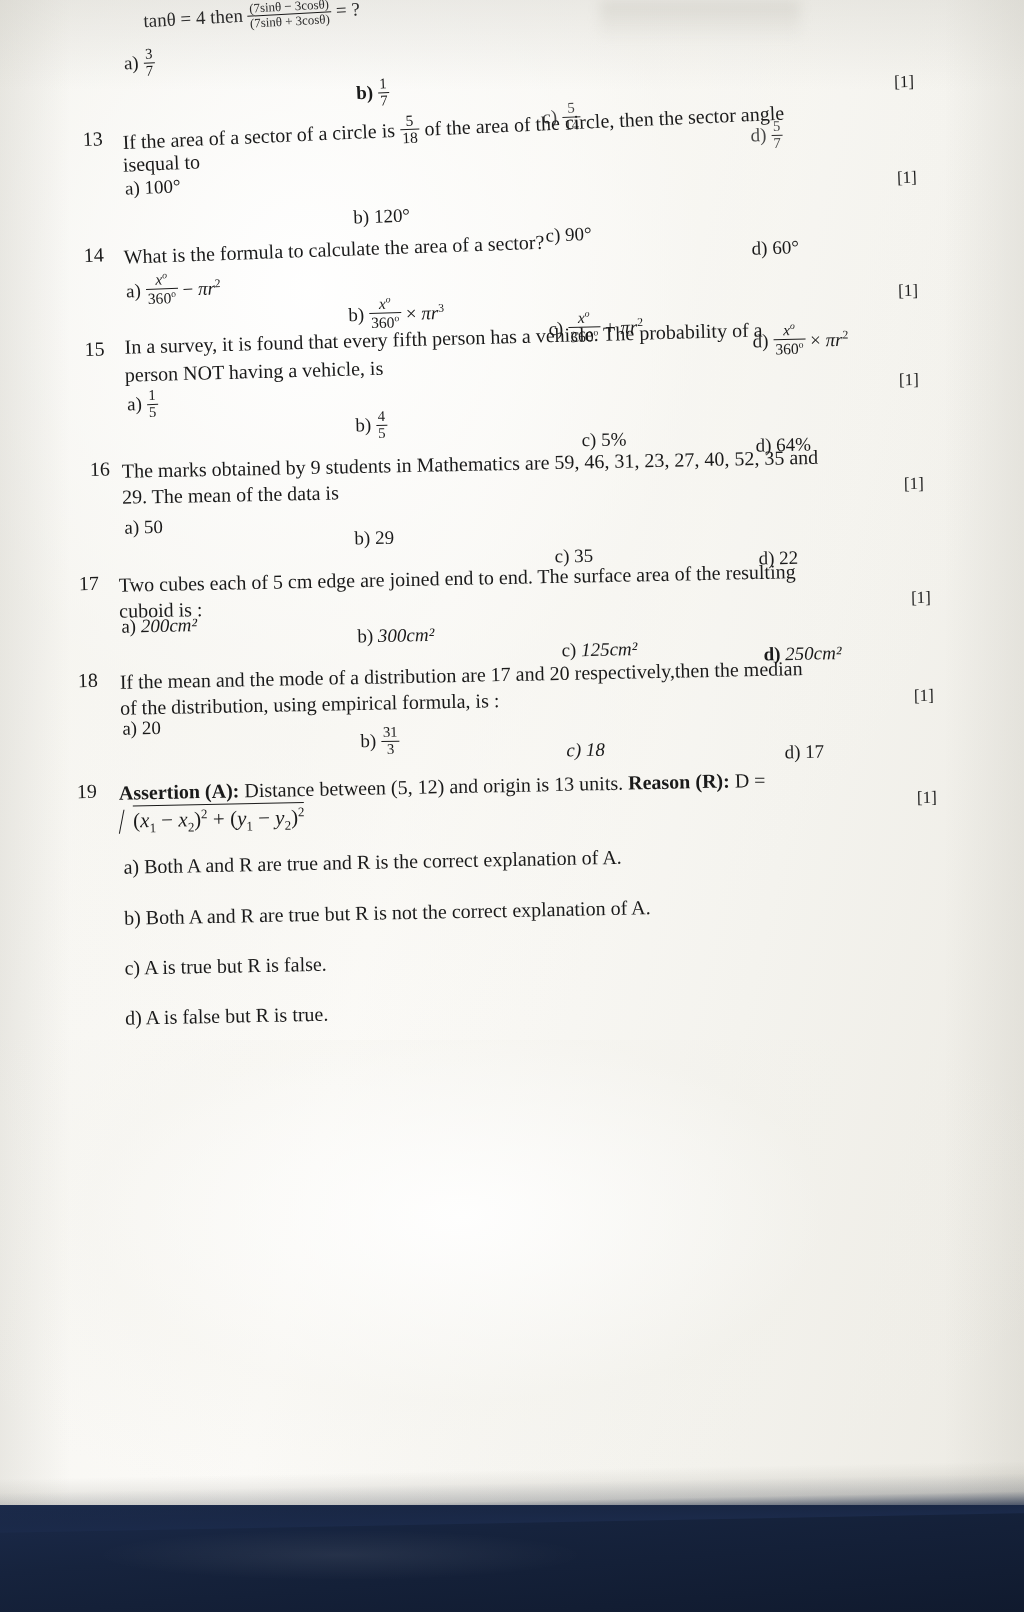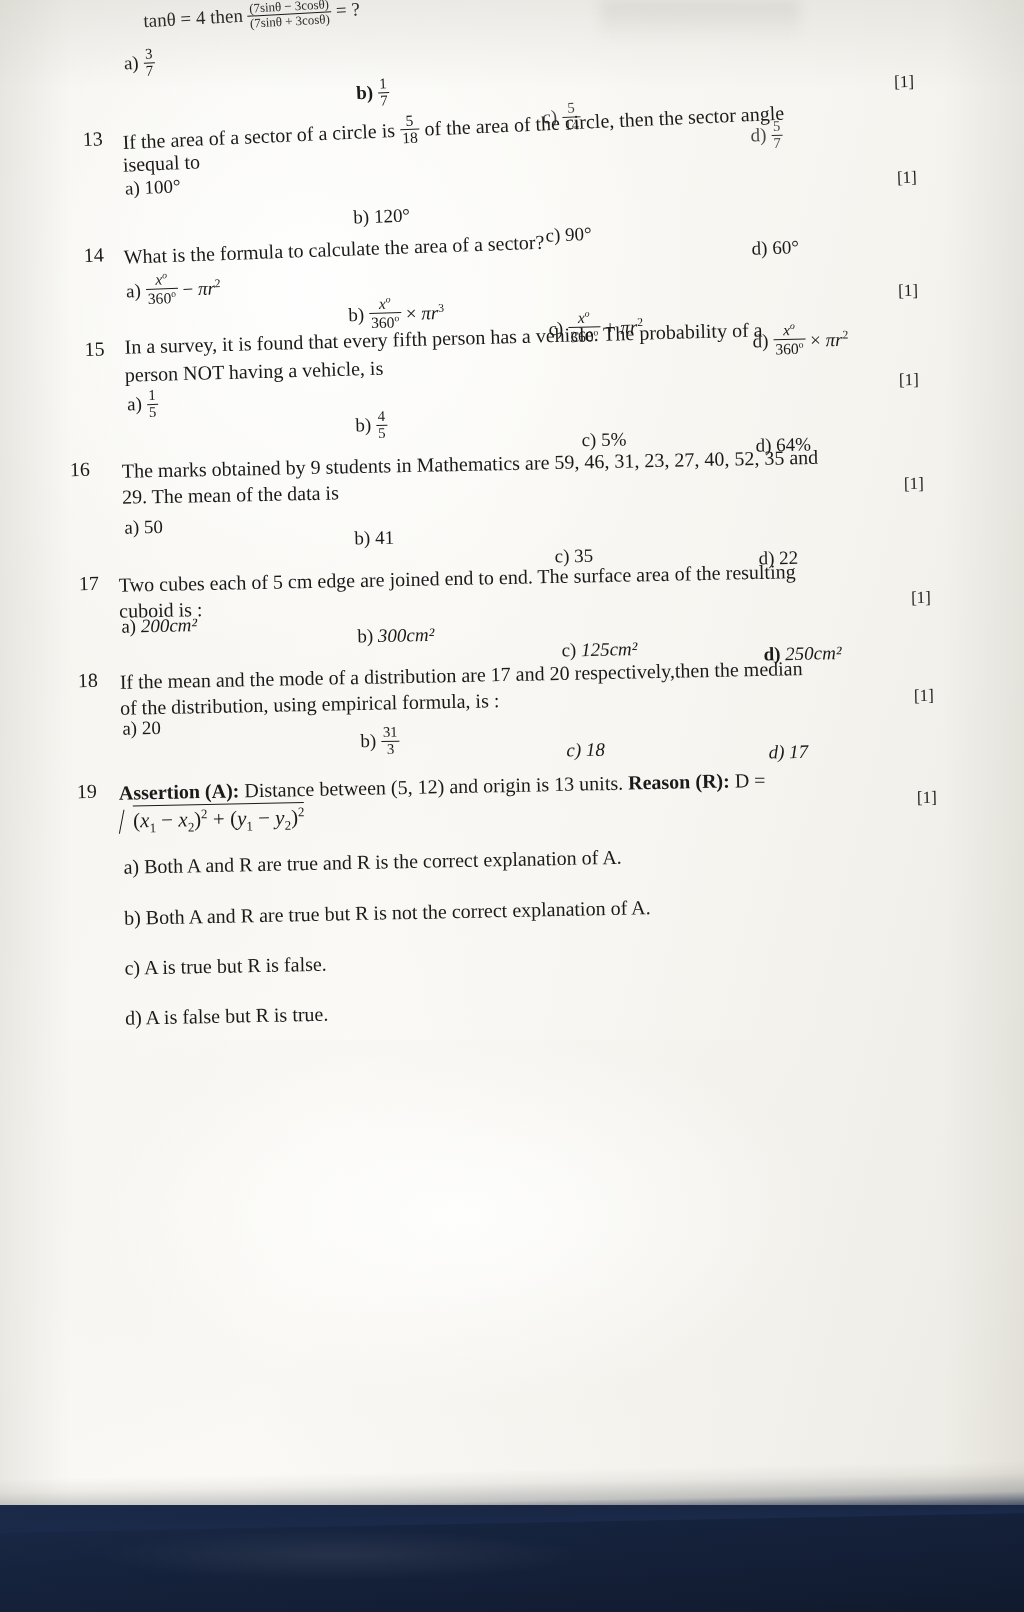--- a/index.html
+++ b/index.html
@@ -272,32 +272,32 @@
   </div>
   <div class="opt warp5" style="left:584px; top:430px;">
     <span>c)</span>
     <span>5%</span>
   </div>
   <div class="opt warp5" style="left:758px; top:437px;">
     <span>d)</span>
     <span>64%</span>
   </div>
 
-  <div class="qnum warp5" style="left:72px; top:454px;">16</div>
+  <div class="qnum warp5" style="left:92px; top:454px;">16</div>
   <div class="qtext warp5" style="left:124px; top:454px; width:800px;">The marks obtained by 9 students in Mathematics are 59, 46, 31, 23, 27, 40, 52, 35 and</div>
   <div class="qtext warp5" style="left:124px; top:480px;">29. The mean of the data is</div>
   <div class="mark warp5" style="left:906px; top:478px;">[1]</div>
 
   <div class="opt warp5" style="left:126px; top:513px;">
     <span>a)</span>
     <span>50</span>
   </div>
   <div class="opt warp5" style="left:356px; top:526px;">
     <span>b)</span>
-    <span>41</span>
+    <span>29</span>
   </div>
   <div class="opt warp5" style="left:556px; top:546px;">
     <span>c)</span>
     <span>35</span>
   </div>
   <div class="opt warp5" style="left:760px; top:550px;">
     <span>d)</span>
     <span>22</span>
   </div>
 
@@ -336,21 +336,21 @@
     <span>b)</span>
     <span class="frac">
       <span class="num">31</span>
       <span class="den">3</span>
     </span>
   </div>
   <div class="opt warp5" style="left:566px; top:740px;font-style:italic;">
     <span>c)</span>
     <span>18</span>
   </div>
-  <div class="opt warp5" style="left:768px; top:744px;font-style:italic;">
+  <div class="opt warp5" style="left:784px; top:744px;">
     <span>d)</span>
     <span>17</span>
   </div>
 
   <div class="qnum warp5" style="left:76px; top:776px;">19</div>
   <div class="qtext warp5" style="left:118px; top:776px; width:810px;">
     <span class="bold">Assertion (A):</span>
     <span>Distance between (5, 12) and origin is 13 units.</span>
     <span class="bold">Reason (R):</span>
     <span>D =</span>

